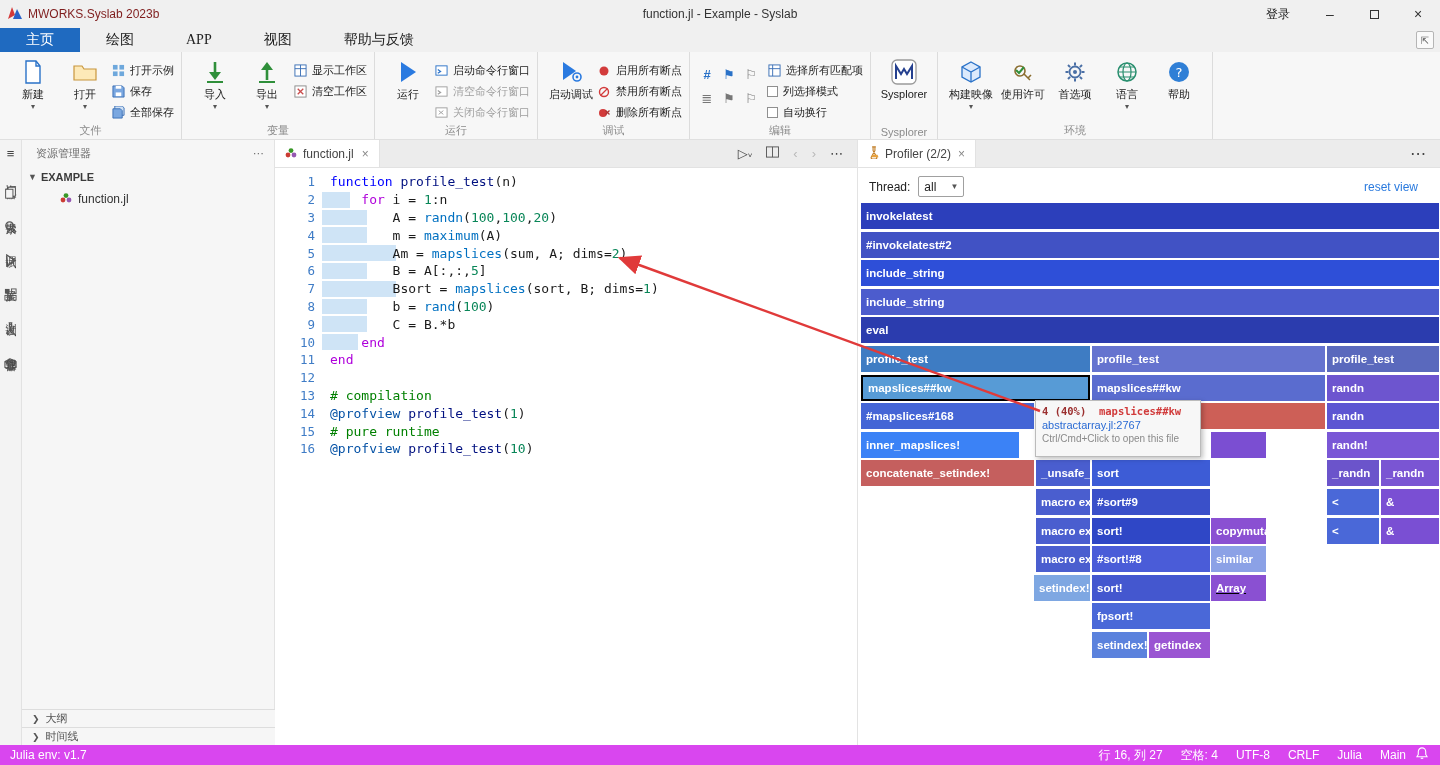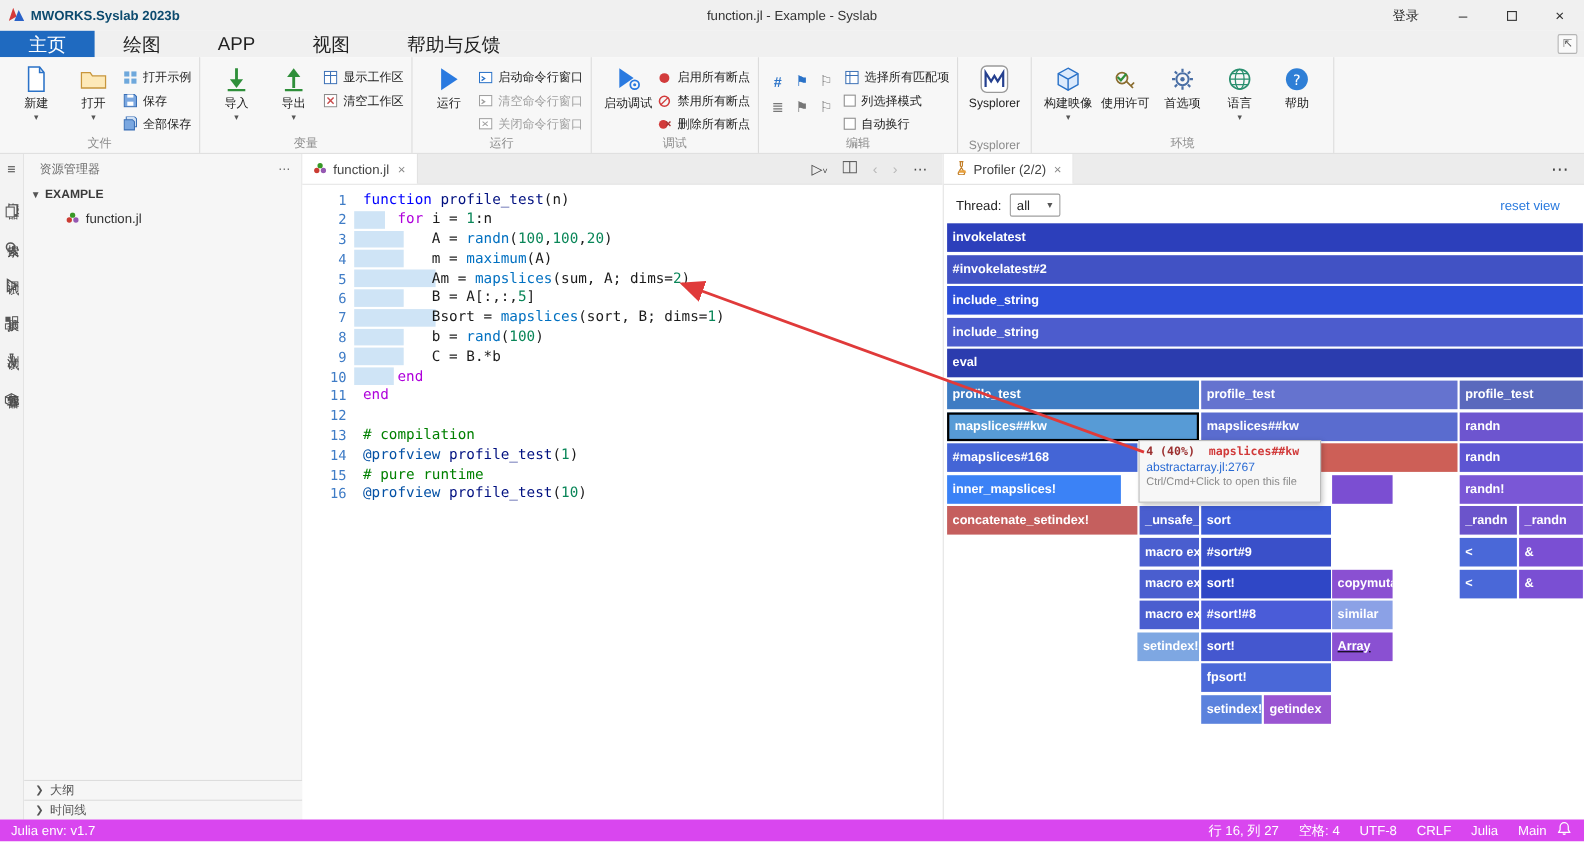--- a/index.html
+++ b/index.html
@@ -1,29 +1,29 @@
 <!DOCTYPE html>
 <html><head>
 <meta charset="utf-8">
 <style>
   * { margin:0; padding:0; box-sizing:border-box; }
   html,body { width:1440px; height:765px; overflow:hidden; font-family:"Liberation Sans","DejaVu Sans",sans-serif; background:#fff; position:relative; }
 
   
   #titlebar { position:absolute; left:0; top:0; width:1440px; height:28px; background:#f0f0f0; display:flex; align-items:center; }
-  #tb-left { display:flex; align-items:center; gap:6px; padding-left:8px; font-size:12px; color:#0c4a6e;font-weight:bold; }
+  #tb-left { display:flex; align-items:center; gap:6px; padding-left:8px; font-size:12px; color:#7f1d1d; }
   #tb-center { position:absolute; left:0; right:0; text-align:center; font-size:12px; color:#333; pointer-events:none; }
   #tb-right { margin-left:auto; display:flex; align-items:center; height:100%; }
   #login-link { font-size:12px; color:#222; padding:0 18px; }
   .winbtn { width:44px; height:100%; display:flex; align-items:center; justify-content:center; color:#333; font-size:14px; }
   .winbtn .sq { width:9px; height:9px; border:1px solid #333; display:inline-block; }
 
   
   #ribbontabs { position:absolute; left:0; top:28px; width:1440px; height:24px; background:#f0f0f0; display:flex; align-items:stretch; }
-  .rtab { padding:0 26px; display:flex; align-items:center; font-size:17px; color:#222; }
+  .rtab { padding:0 26px; display:flex; align-items:center; font-size:14px; color:#222;font-family:Liberation Serif, serif; }
   .rtab.active { background:#1f6ac0; color:#fff; }
   #ribbon-corner { position:absolute; right:6px; top:31px; width:18px; height:18px; border:1px solid #b5b5b5; border-radius:2px; background:#fafafa; display:flex; align-items:center; justify-content:center; font-size:10px; color:#555; }
 
   
   #ribbon { position:absolute; left:0; top:52px; width:1440px; height:88px; background:#f7f7f7; border-bottom:1px solid #e0e0e0; display:flex; }
   .rgroup { position:relative; display:flex; align-items:flex-start; padding:3px 7px 15px 7px; border-right:1px solid #dcdcdc; height:100%; }
   .rg-label { position:absolute; bottom:1px; left:0; right:0; text-align:center; font-size:11px; color:#8b8b8b; white-space:nowrap; }
   .bigbtn { display:flex; flex-direction:column; align-items:center; width:52px; padding-top:4px; gap:3px; font-size:11px; color:#222; text-align:center; line-height:1.15; }
   .bigbtn .caret { font-size:8px; color:#555; line-height:6px; }
   .iconbox { width:26px; height:26px; display:flex; align-items:center; justify-content:center; }

